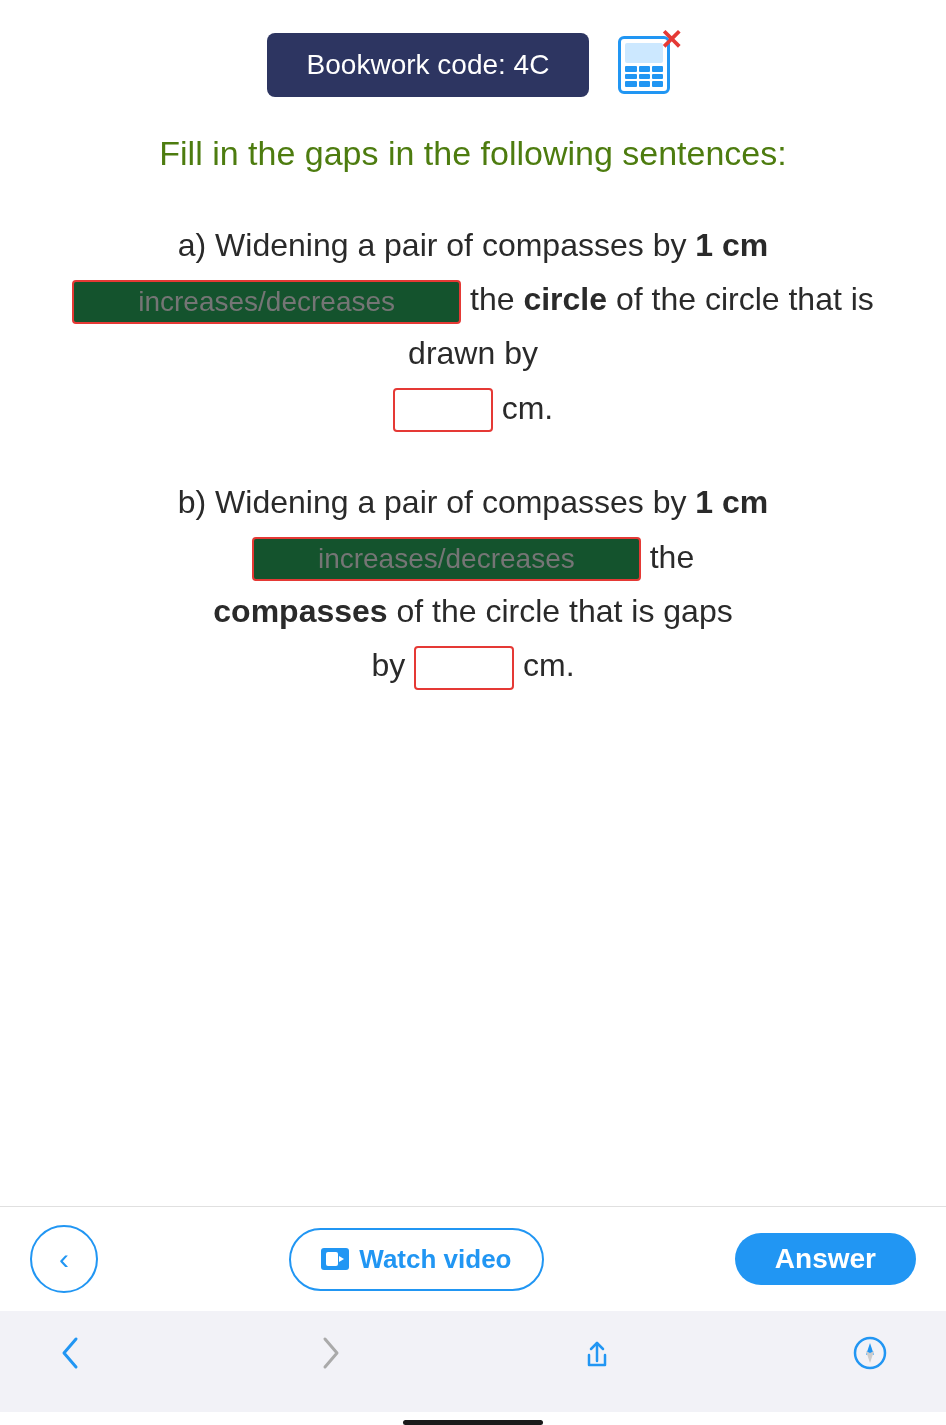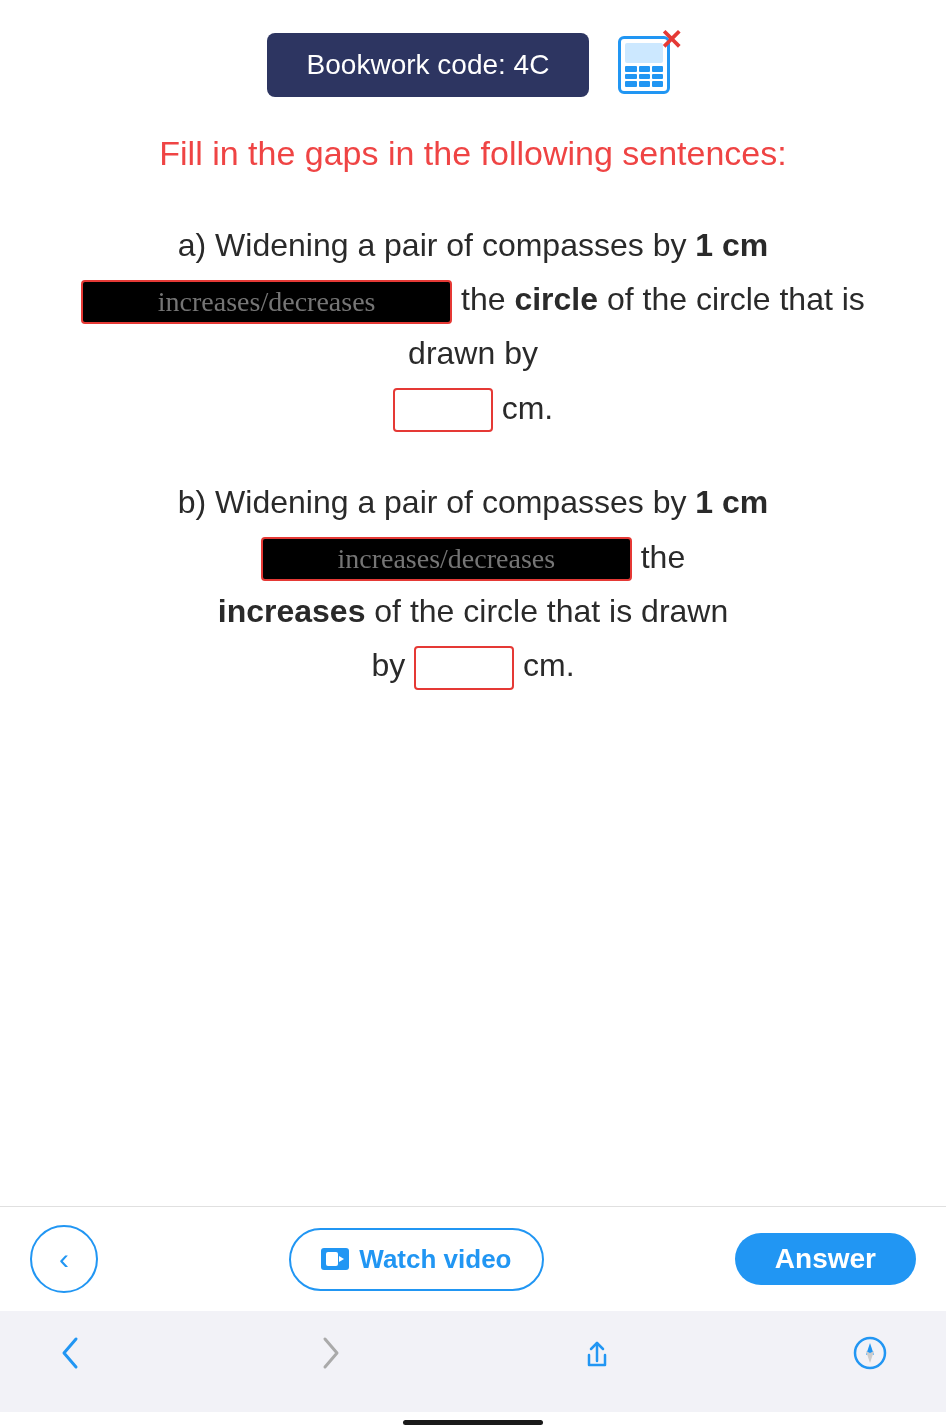--- a/index.html
+++ b/index.html
@@ -72,21 +72,21 @@
       position: absolute;
       top: -4px;
       right: -4px;
       color: #e53935;
       font-size: 28px;
       font-weight: bold;
       line-height: 1;
     }
     .instruction-text {
       font-size: 34px;
-      color: #ef4444;
+      color: #4d7c0f;
       text-align: center;
       margin-bottom: 40px;
       line-height: 1.4;
     }
     .question-block {
       width: 100%;
       margin-bottom: 40px;
     }
     .question-text {
       font-size: 32px;
@@ -97,26 +97,26 @@
     .question-text strong {
       font-weight: 700;
     }
     .inline-input {
       display: inline-block;
       border: 2px solid #e53935;
       border-radius: 4px;
       padding: 4px 12px;
       font-size: 28px;
       color: #999;
-      background: #000000;
+      background: #14532d;
       min-width: 260px;
       text-align: center;
       vertical-align: middle;
       outline: none;
-      font-family: Liberation Serif, serif;
+      font-family: Liberation Sans, sans-serif;
     }
     .inline-input-small {
       display: inline-block;
       border: 2px solid #e53935;
       border-radius: 4px;
       padding: 4px 8px;
       font-size: 28px;
       color: #999;
       background: white;
       min-width: 100px;
@@ -251,22 +251,22 @@
   </div>
 
   <div class="question-block">
     <div class="question-text">
       <span class="q-label">b)</span>
       <span> Widening a pair of compasses by</span>
       <span> <strong>1 cm</strong> </span>
       <input class="inline-input" type="text" placeholder="increases/decreases" style="">
       <span> the</span>
       <br>
-      <strong>increases</strong>
-      <span> of the circle that is drawn</span>
+      <strong>compasses</strong>
+      <span> of the circle that is gaps</span>
       <br>
       <span>by </span>
       <input class="inline-input-small" type="text" placeholder="" style="">
       <span> cm.</span>
     </div>
   </div>
 </div>
 
 <div class="bottom-bar">
   <button class="back-circle-btn">

